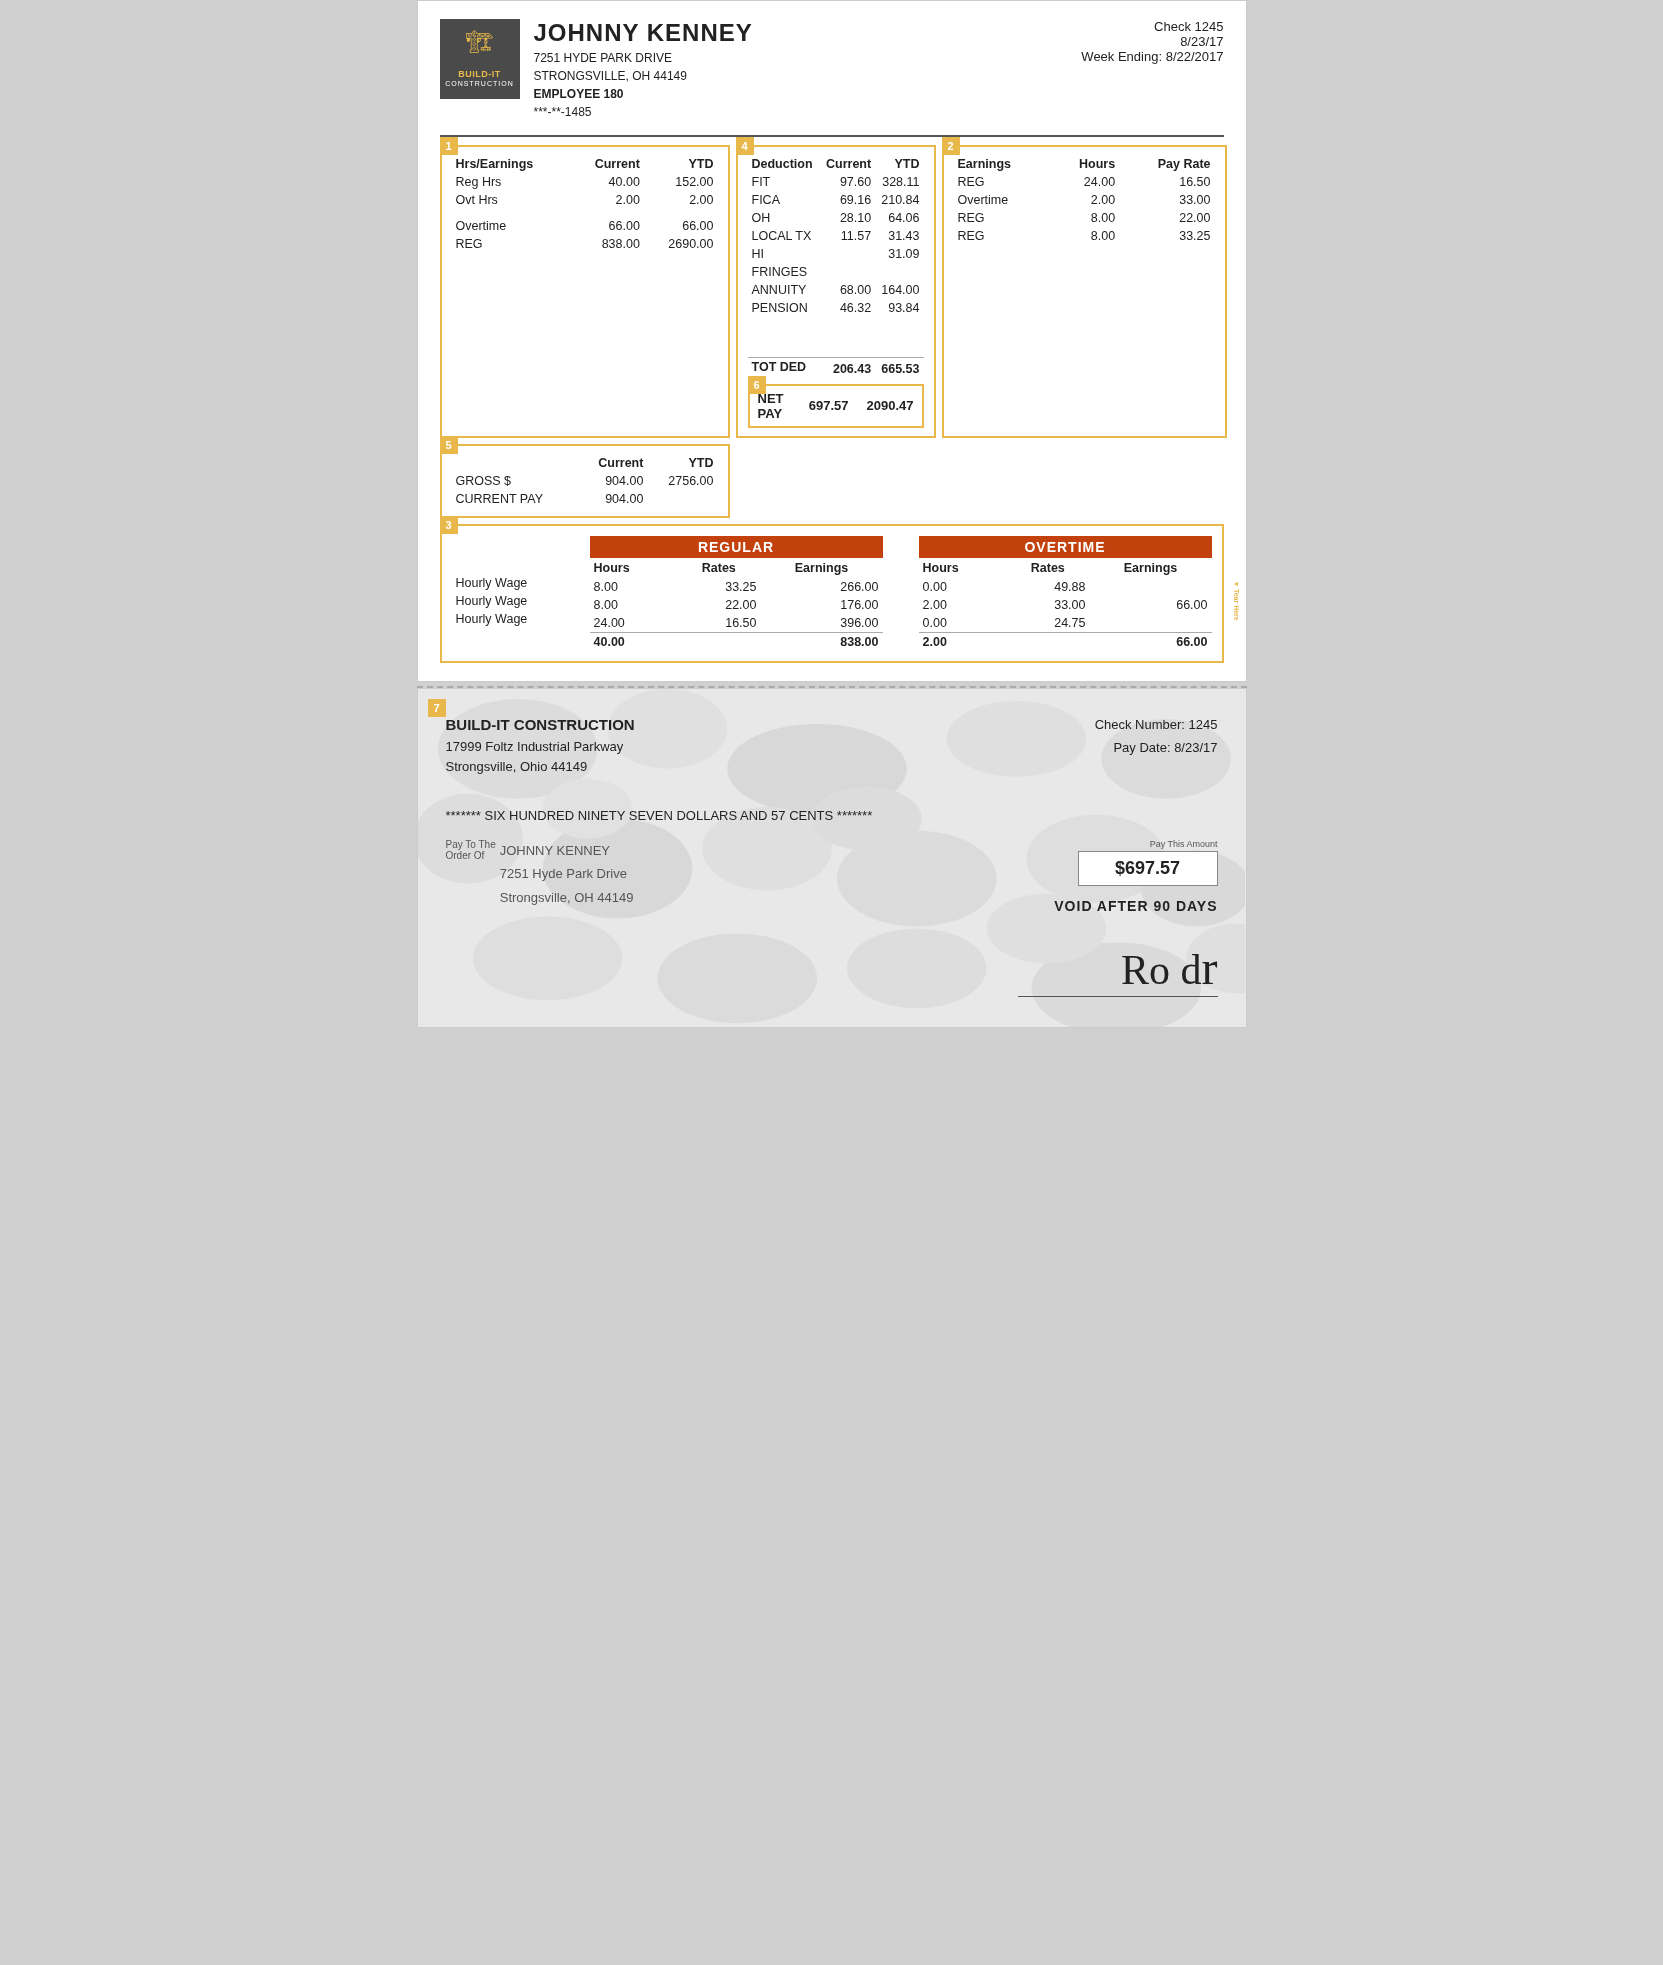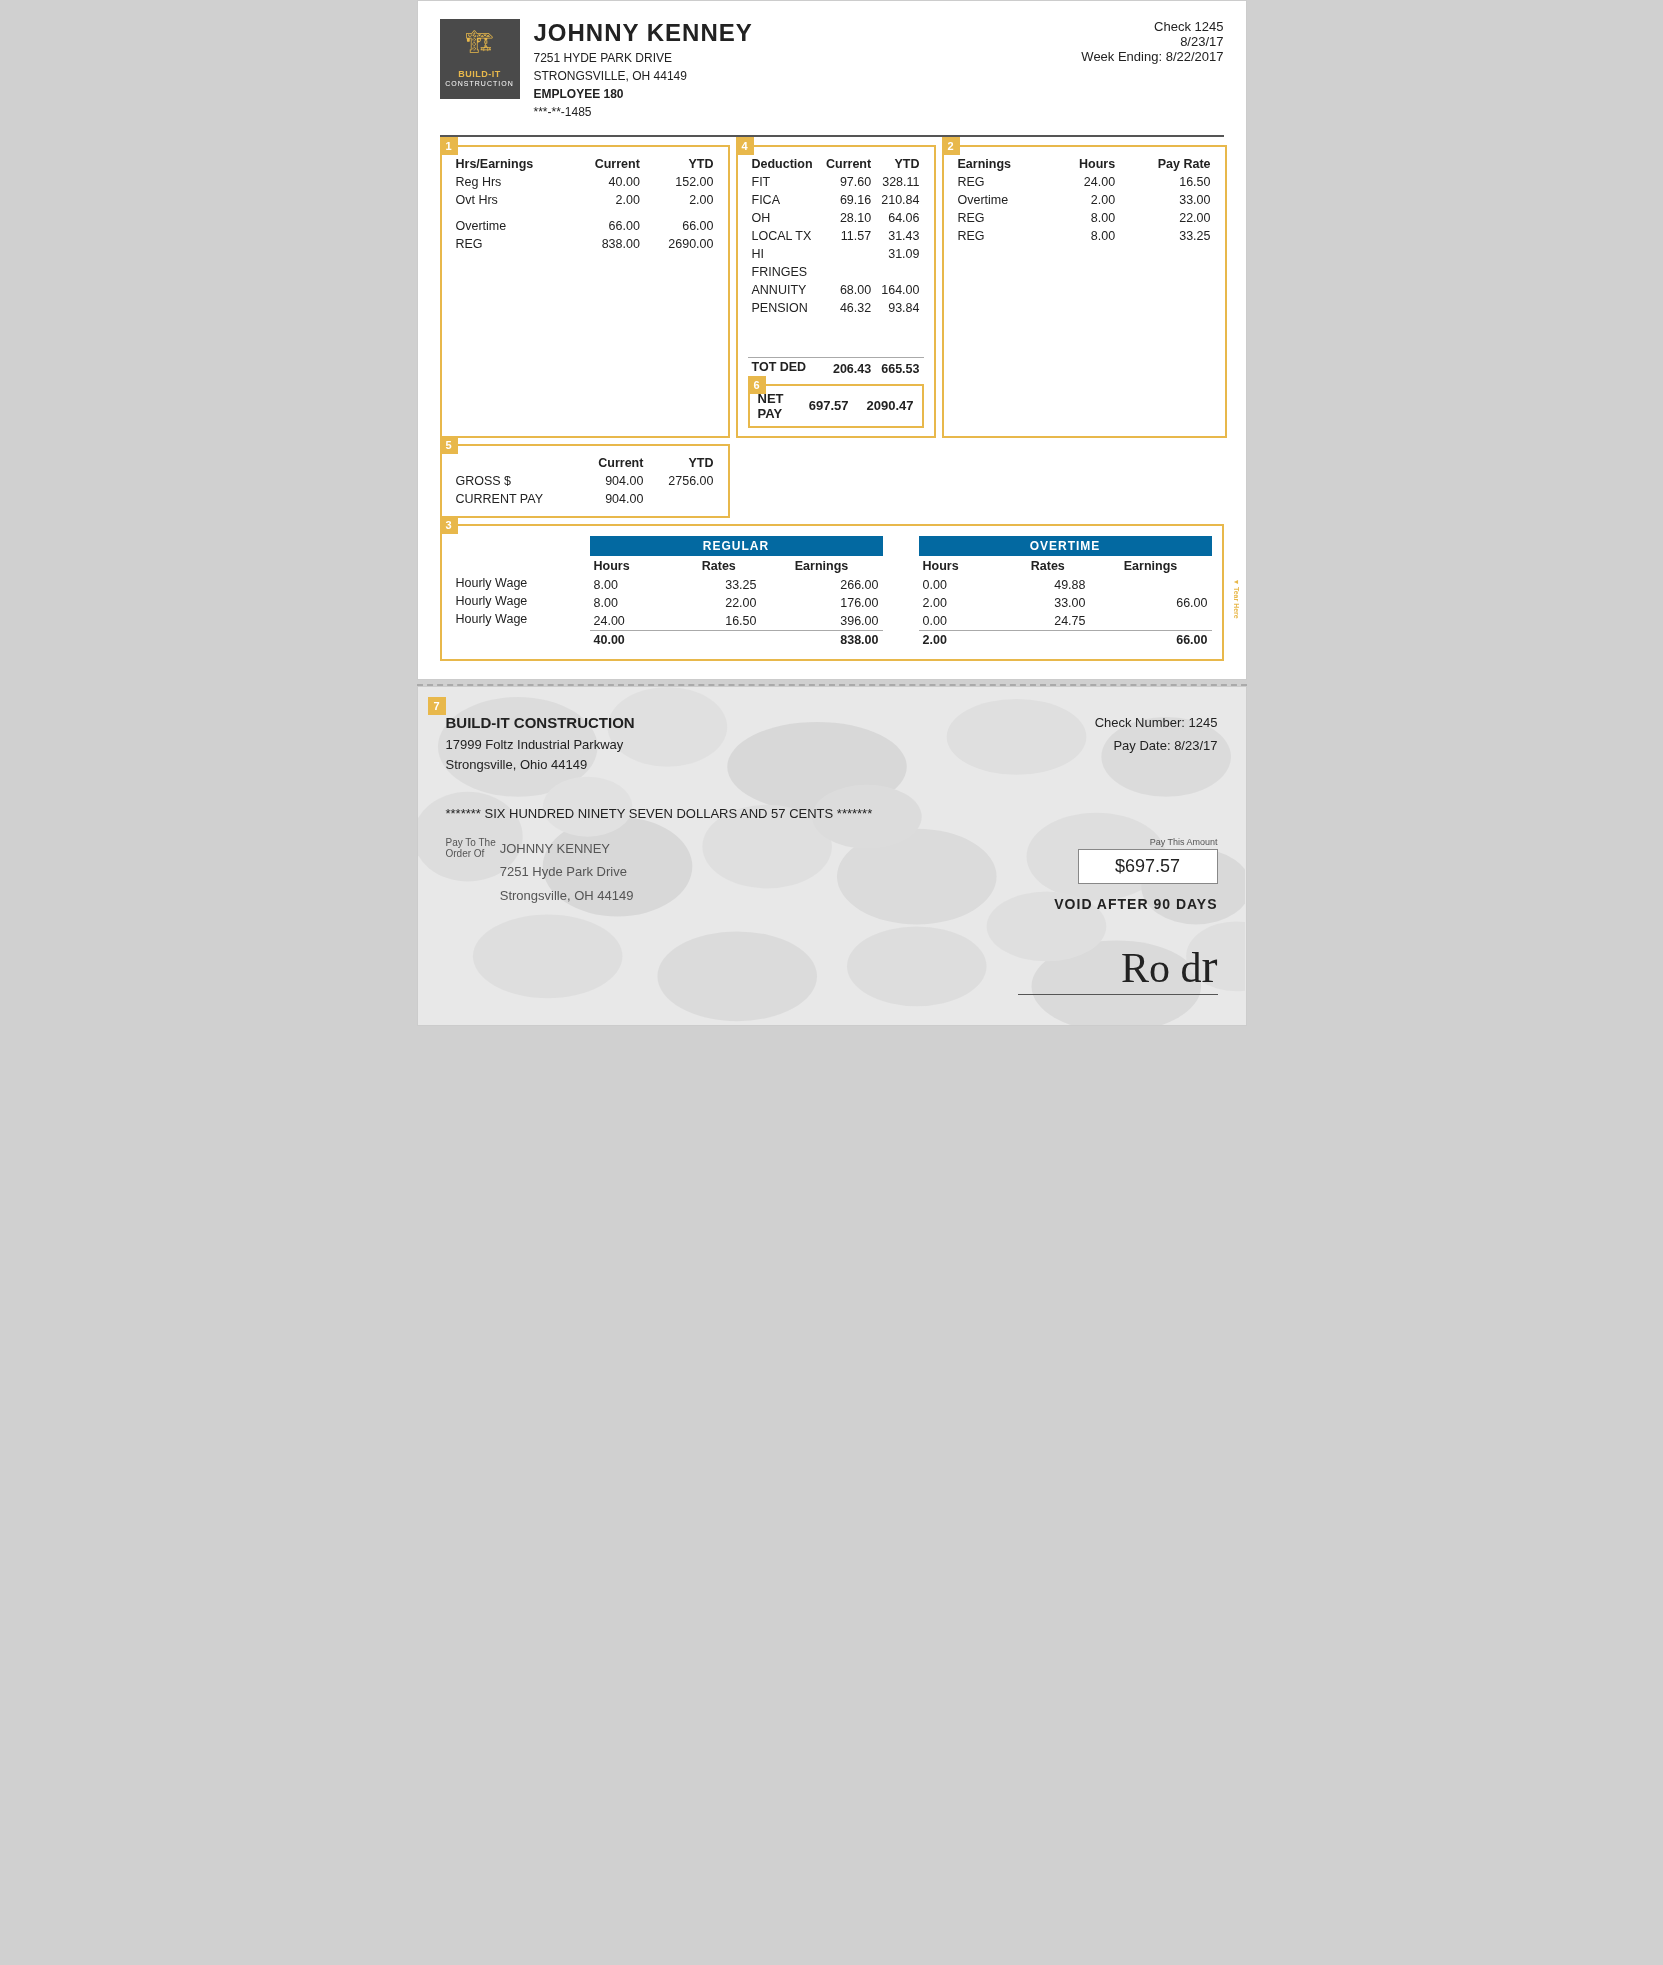--- a/index.html
+++ b/index.html
@@ -125,24 +125,24 @@
 
     
     .sec3 {
       border: 2px solid #e8b84b;
       padding: 10px 10px 10px 10px;
       position: relative;
       margin-top: 6px;
     }
 
     .gray-header {
-      background: #0369a1;
+      background: #c2410c;
       color: #fff;
       font-weight: bold;
-      font-size: 12px;
+      font-size: 14px;
       text-align: center;
       padding: 3px 8px;
       letter-spacing: 1px;
     }
 
     table.breakdown-table {
       width: 100%;
       border-collapse: collapse;
       font-size: 12.5px;
     }
@@ -231,21 +231,21 @@
     }
     .pay-to-name { font-size: 13px; line-height: 1.8; }
 
     .check-right { text-align: right; }
     .pay-amount-label { font-size: 9px; color: #555; margin-bottom: 2px; }
     .pay-amount-box {
       border: 1px solid #888;
       background: #fff;
       padding: 6px 18px;
       font-size: 18px;
-      font-weight: normal;
+      font-weight: bold;
       display: inline-block;
       min-width: 140px;
       text-align: center;
       margin-bottom: 12px;
     }
     .void-text {
       font-size: 14px;
       font-weight: bold;
       letter-spacing: 1px;
       margin-bottom: 30px;

